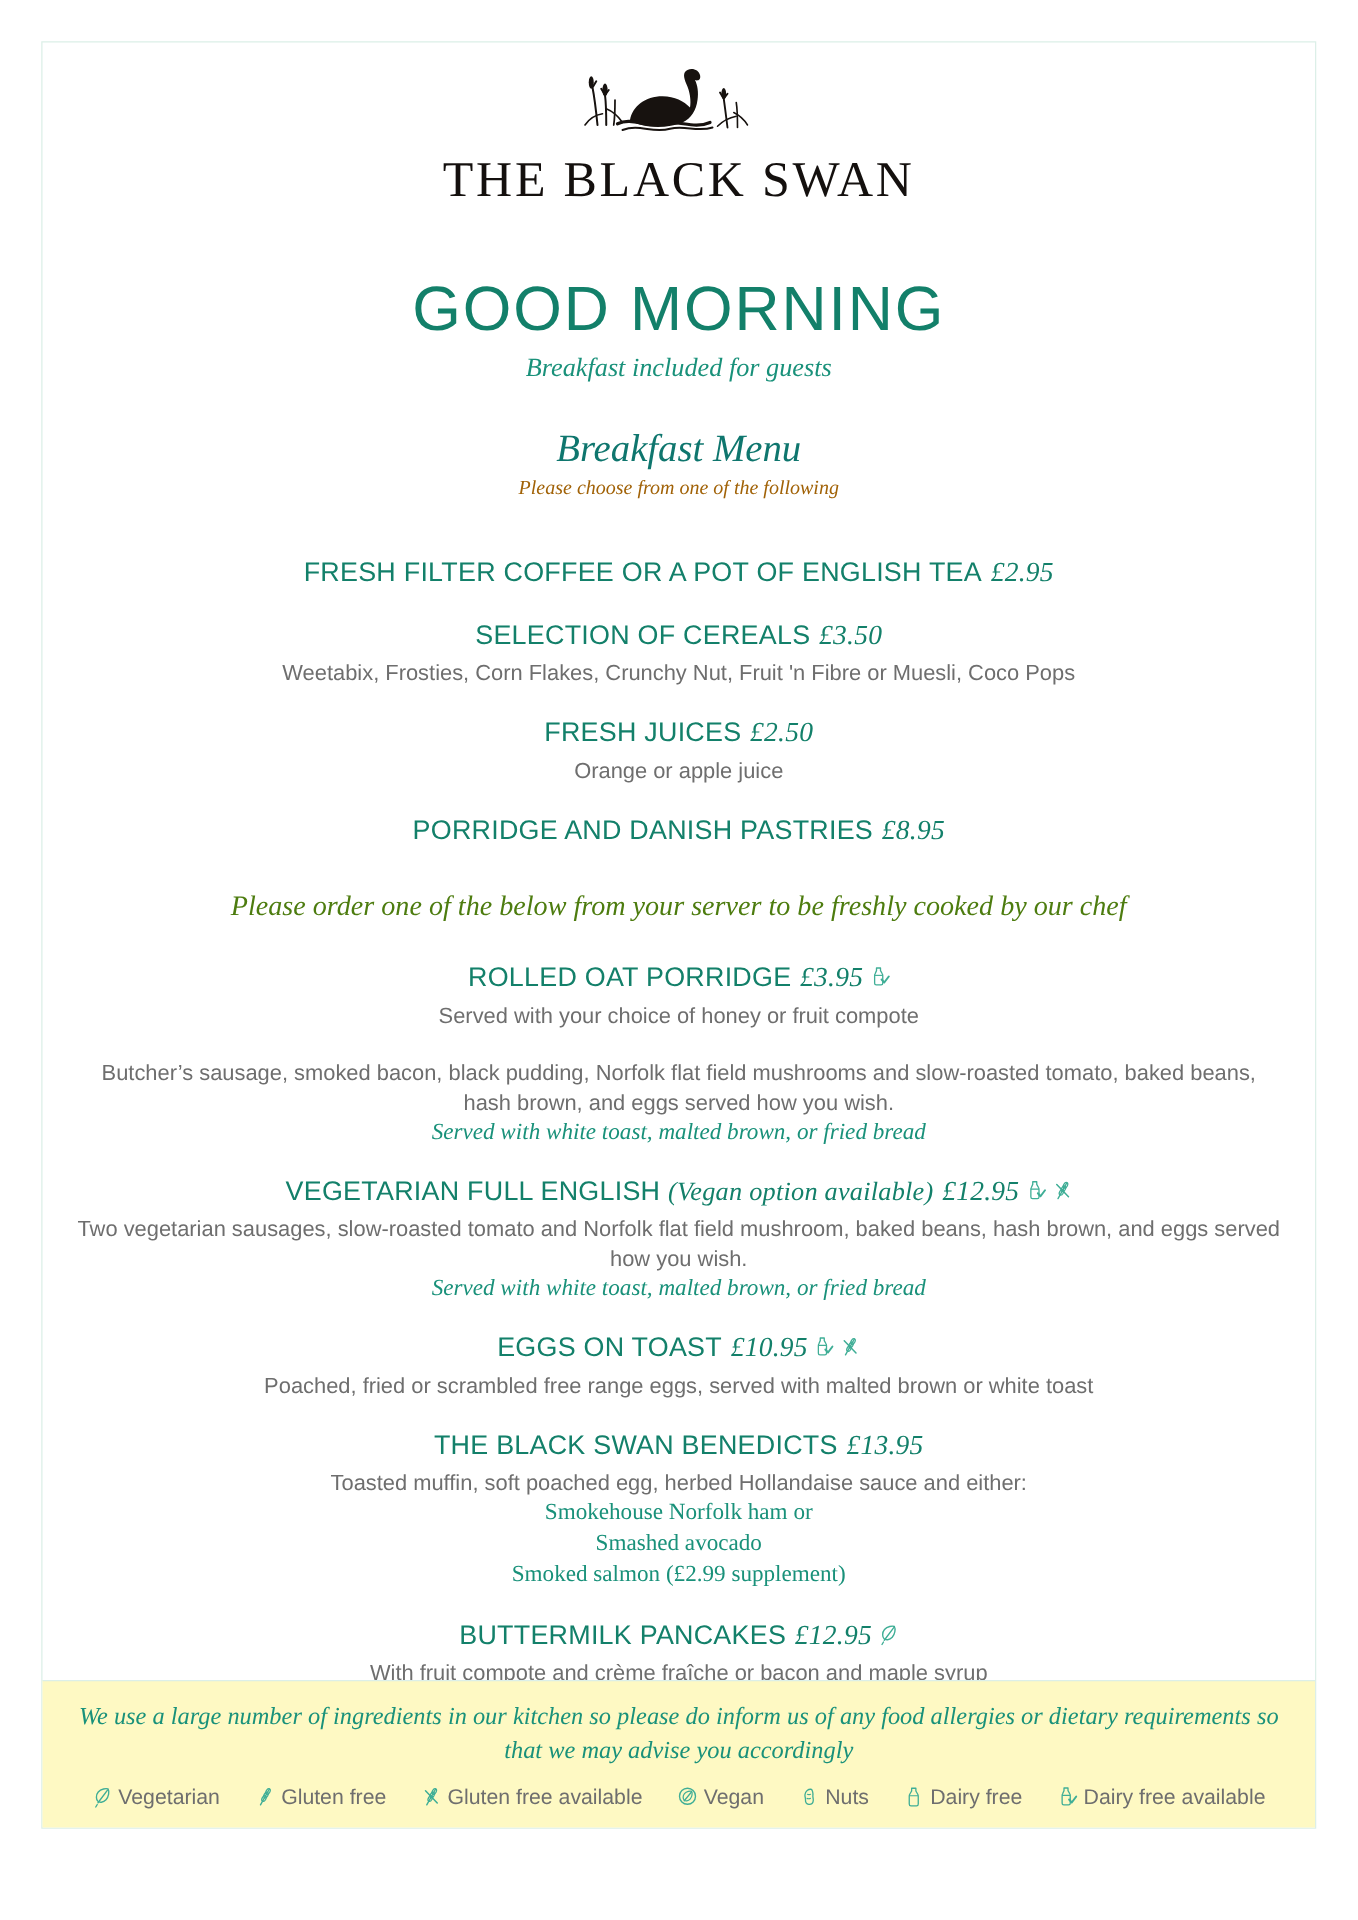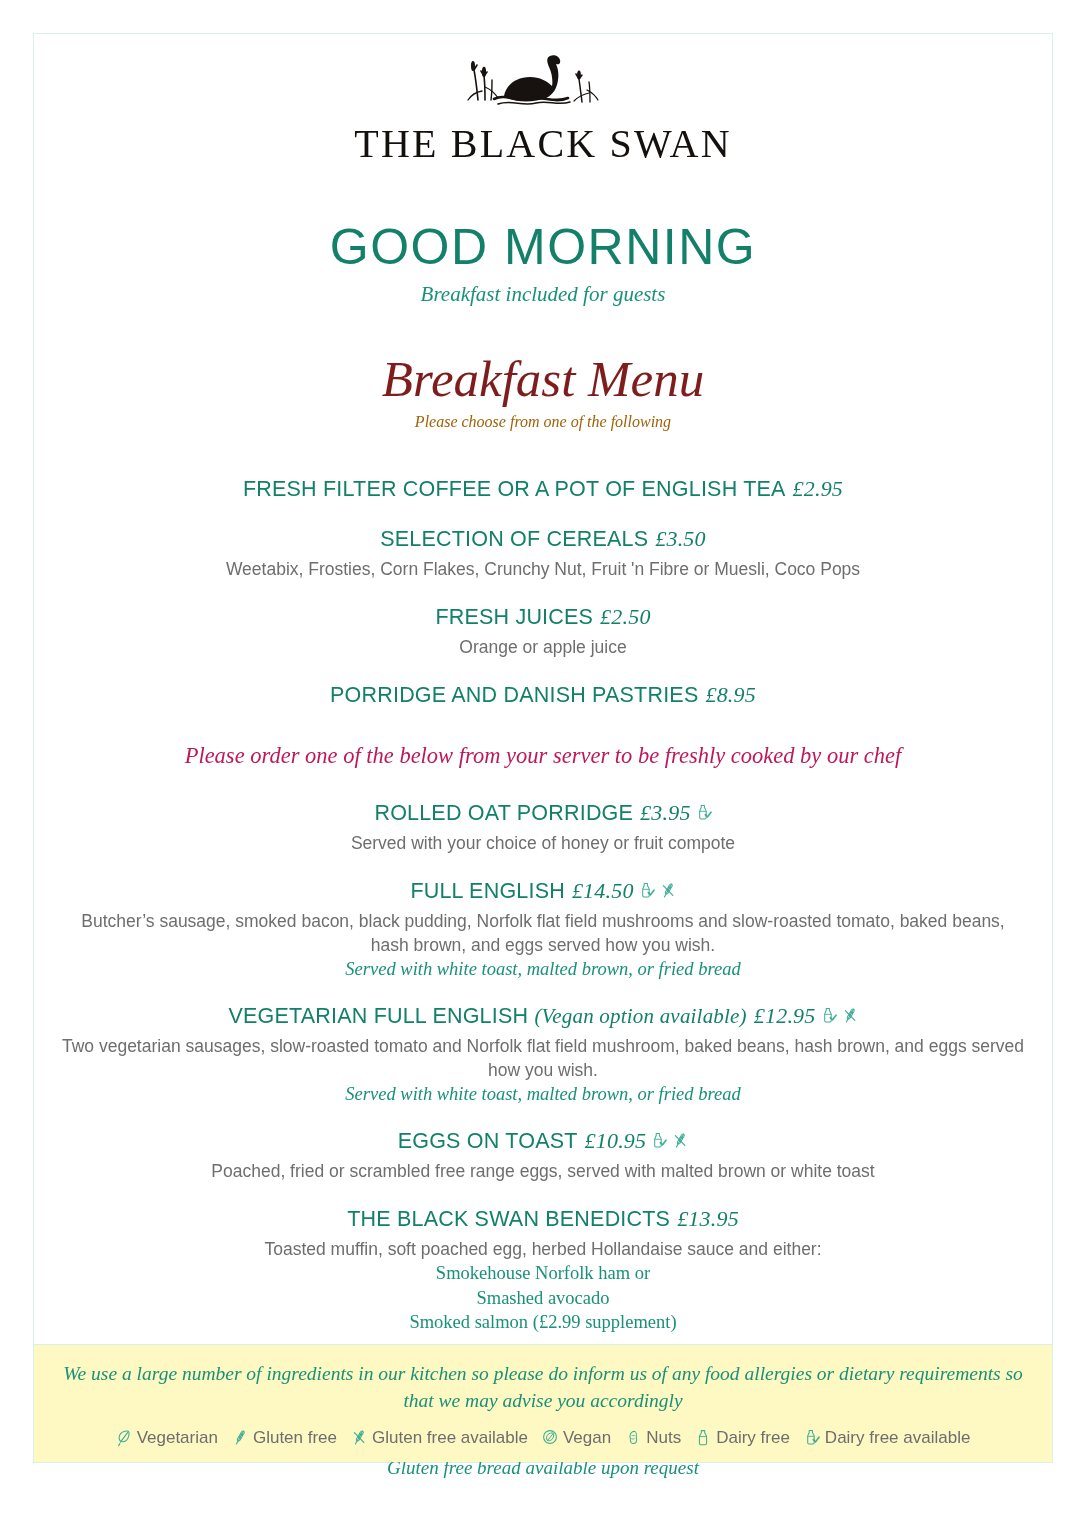--- a/index.html
+++ b/index.html
@@ -64,23 +64,23 @@
   .good-morning-sub {
     font-family: "Liberation Serif", serif;
     font-style: italic;
     color: #19917a;
     font-size: 21px;
     margin-top: 8px;
   }
   .menu-title {
     font-family: "Liberation Serif", serif;
     font-style: italic;
-    color: #7f1d1d;
-    font-size: 51px;
-    margin-top: 46px;
+    color: #0f766e;
+    font-size: 31px;
+    margin-top: 36px;
     line-height: 1.05;
   }
   .menu-title-sub {
     font-family: "Liberation Serif", serif;
     font-style: italic;
     color: #a16207;
     font-size: 16px;
     margin-top: 7px;
   }
 
@@ -128,21 +128,21 @@
   .item-option {
     font-family: "Liberation Serif", serif;
     color: #19917a;
     font-size: 18.5px;
     line-height: 1.33;
   }
 
   .instruction {
     font-family: "Liberation Serif", serif;
     font-style: italic;
-    color: #be185d;
+    color: #4d7c0f;
     font-size: 22.5px;
     margin: 34px 0 30px 0;
   }
   .gf-note {
     font-family: "Liberation Serif", serif;
     font-style: italic;
     color: #19917a;
     font-size: 19px;
     margin-top: 44px;
     margin-bottom: 30px;
@@ -176,21 +176,21 @@
     color: #19917a;
     font-size: 19.5px;
     line-height: 1.35;
   }
   .legend {
     margin-top: 14px;
     display: flex;
     justify-content: center;
     align-items: center;
     flex-wrap: nowrap;
-    gap: 14px;
+    gap: 28px;
   }
   .legend-item {
     display: inline-flex;
     align-items: center;
     gap: 5px;
     color: #6e6e6e;
     font-size: 17px;
     white-space: nowrap;
   }
   .legend-item .diet-icon { margin-left: 0; }
@@ -256,31 +256,20 @@
     <div id="cooked-list">
         <div class="item">
           <div class="item-head"><span class="item-name">ROLLED OAT PORRIDGE</span><span class="item-price">£3.95</span><span class="diet-icon"><svg viewBox="0 0 16 20">
                 <path d="M5.2 2.4h3.2v2.1l1.4 2.5c.3.5.4.9.4 1.5v6c0 .8-.6 1.4-1.3 1.4H5c-.8 0-1.3-.6-1.3-1.4v-6c0-.6.1-1 .4-1.5l1.1-2.5V2.4Z" fill="none" stroke="#3fae96" stroke-width="1.05" stroke-linejoin="round"></path>
                 <path d="M3.7 8.3h6.5" stroke="#3fae96" stroke-width=".9"></path>
                 <path d="M9.3 11.6 11.4 14 15 9.2" stroke="#3fae96" stroke-width="1.6" fill="none" stroke-linecap="round" stroke-linejoin="round"></path>
               </svg></span></div>
           <div class="item-desc">Served with your choice of honey or fruit compote</div>
         </div>
         <div class="item">
-          <div class="item-head"><span class="item-name">FULL ENGLISH</span><span class="item-price">£14.50</span><span class="diet-icon"><svg viewBox="0 0 16 20">
-                <path d="M5.2 2.4h3.2v2.1l1.4 2.5c.3.5.4.9.4 1.5v6c0 .8-.6 1.4-1.3 1.4H5c-.8 0-1.3-.6-1.3-1.4v-6c0-.6.1-1 .4-1.5l1.1-2.5V2.4Z" fill="none" stroke="#3fae96" stroke-width="1.05" stroke-linejoin="round"></path>
-                <path d="M3.7 8.3h6.5" stroke="#3fae96" stroke-width=".9"></path>
-                <path d="M9.3 11.6 11.4 14 15 9.2" stroke="#3fae96" stroke-width="1.6" fill="none" stroke-linecap="round" stroke-linejoin="round"></path>
-              </svg></span><span class="diet-icon"><svg viewBox="0 0 16 20">
-                <path d="M11.5 3.2 4.4 15.9" stroke="#3fae96" stroke-width="1.1" fill="none" stroke-linecap="round"></path>
-                <ellipse cx="10.4" cy="5.2" rx="1.5" ry="2.4" transform="rotate(30 10.4 5.2)" fill="none" stroke="#3fae96" stroke-width="1"></ellipse>
-                <ellipse cx="8.8" cy="8" rx="1.5" ry="2.4" transform="rotate(30 8.8 8)" fill="none" stroke="#3fae96" stroke-width="1"></ellipse>
-                <ellipse cx="7.2" cy="10.8" rx="1.5" ry="2.4" transform="rotate(30 7.2 10.8)" fill="none" stroke="#3fae96" stroke-width="1"></ellipse>
-                <path d="M3.4 4.6 12.8 14.4" stroke="#3fae96" stroke-width="1.2" fill="none" stroke-linecap="round"></path>
-              </svg></span></div>
           <div class="item-desc">Butcher’s sausage, smoked bacon, black pudding, Norfolk flat field mushrooms and slow-roasted tomato, baked beans, hash brown, and eggs served how you wish.</div>
           <div class="item-serve">Served with white toast, malted brown, or fried bread</div>
         </div>
         <div class="item">
           <div class="item-head"><span class="item-name">VEGETARIAN FULL ENGLISH</span> <span class="item-note">(Vegan option available)</span><span class="item-price">£12.95</span><span class="diet-icon"><svg viewBox="0 0 16 20">
                 <path d="M5.2 2.4h3.2v2.1l1.4 2.5c.3.5.4.9.4 1.5v6c0 .8-.6 1.4-1.3 1.4H5c-.8 0-1.3-.6-1.3-1.4v-6c0-.6.1-1 .4-1.5l1.1-2.5V2.4Z" fill="none" stroke="#3fae96" stroke-width="1.05" stroke-linejoin="round"></path>
                 <path d="M3.7 8.3h6.5" stroke="#3fae96" stroke-width=".9"></path>
                 <path d="M9.3 11.6 11.4 14 15 9.2" stroke="#3fae96" stroke-width="1.6" fill="none" stroke-linecap="round" stroke-linejoin="round"></path>
               </svg></span><span class="diet-icon"><svg viewBox="0 0 16 20">
                 <path d="M11.5 3.2 4.4 15.9" stroke="#3fae96" stroke-width="1.1" fill="none" stroke-linecap="round"></path>

